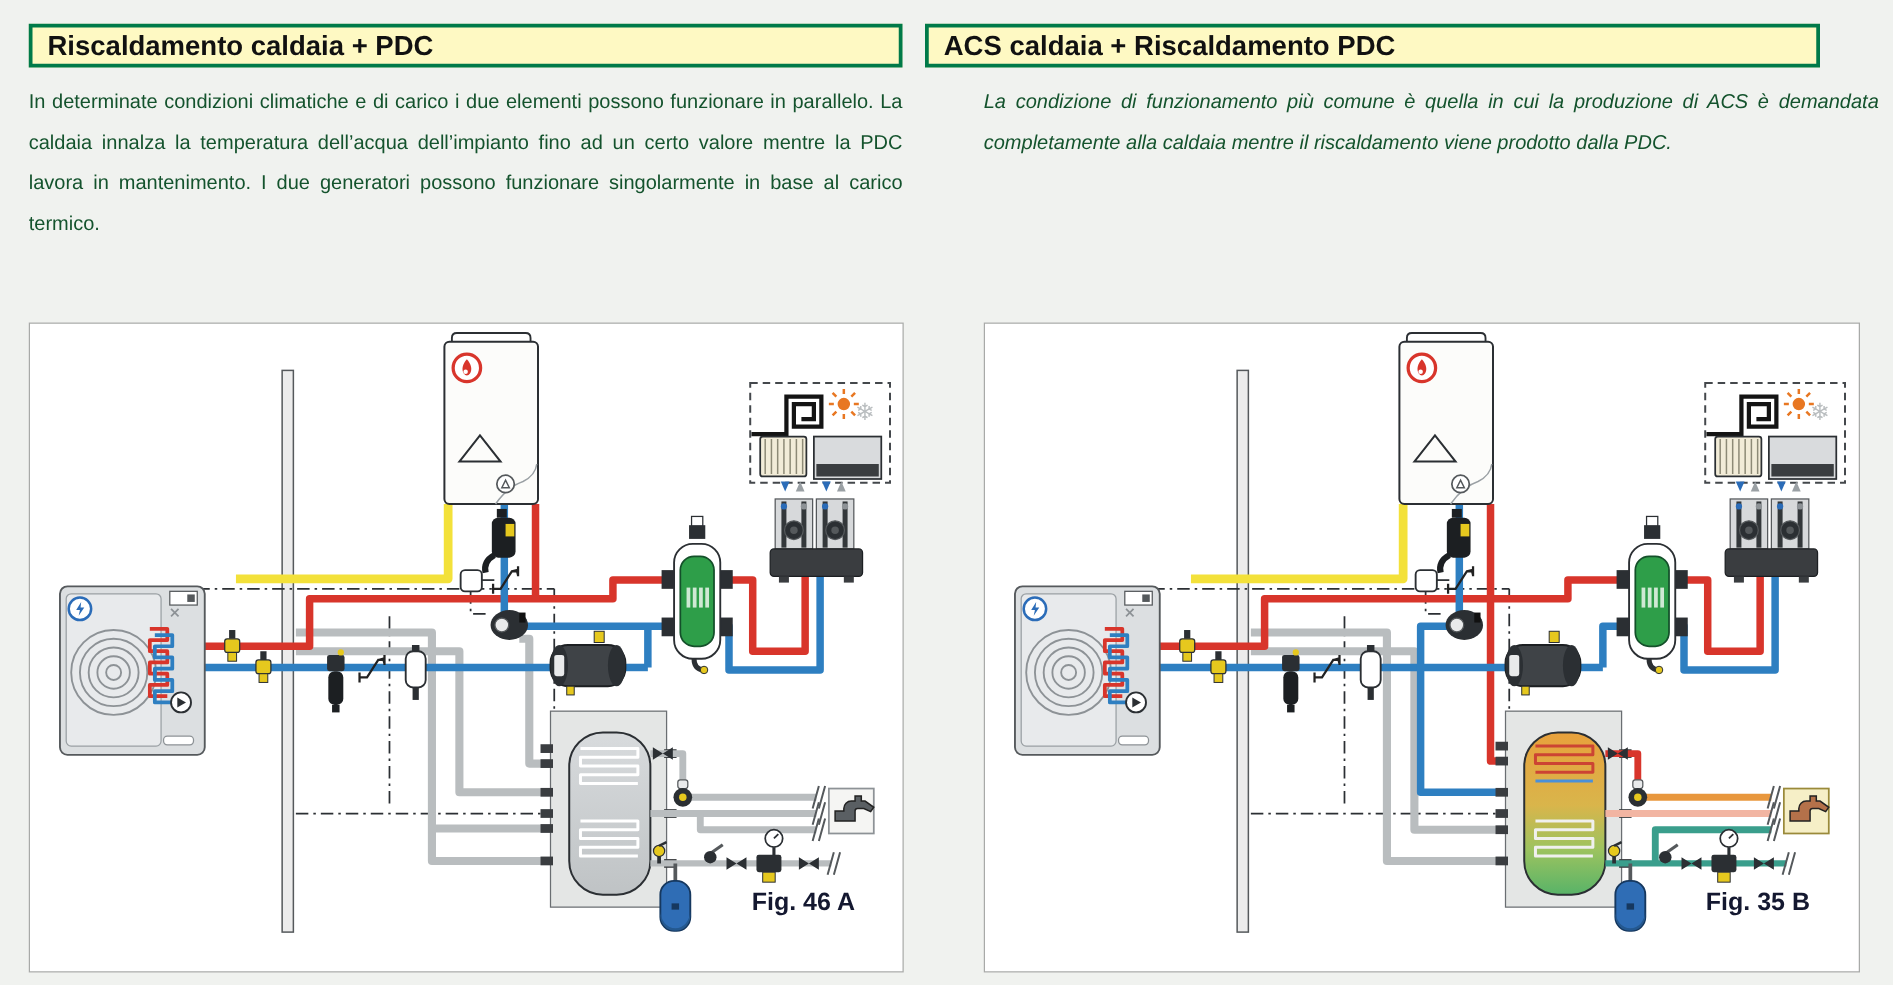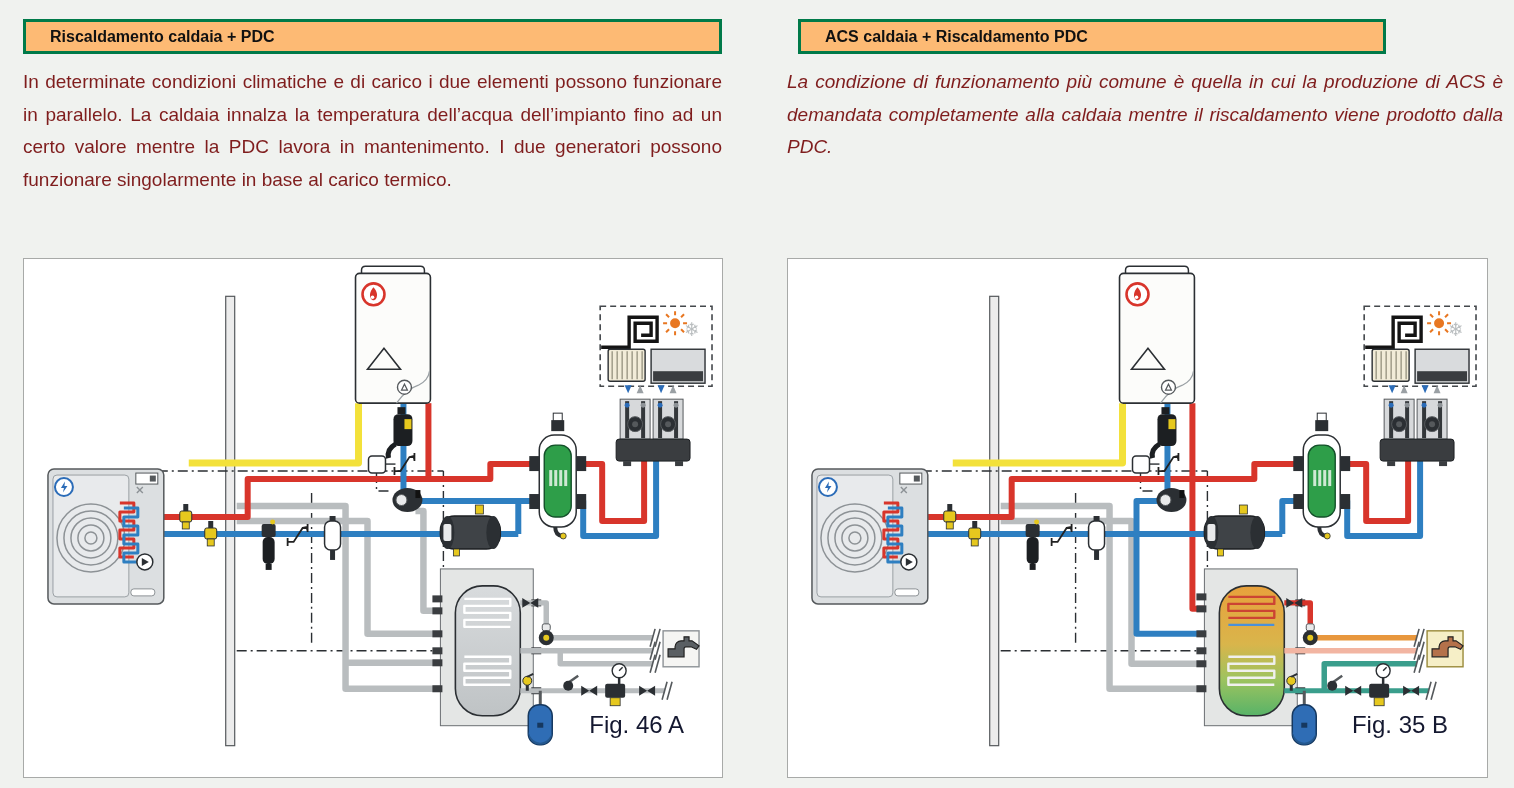--- a/index.html
+++ b/index.html
@@ -3,42 +3,42 @@
 <meta charset="utf-8">
 <style>
   html,body{margin:0;padding:0;}
   body{
     width:1514px;height:788px;position:relative;overflow:hidden;
     background:#f0f2ef;
     font-family:"Liberation Sans",sans-serif;
   }
   .hdr{
     position:absolute;top:19px;height:35px;box-sizing:border-box;
-    border:3px solid #007a49;background:#fdba74;
-    display:flex;align-items:center;padding-left:24px;
-    font-size:16px;font-weight:bold;color:#111;letter-spacing:0;
+    border:3px solid #007a49;background:#fef9c3;
+    display:flex;align-items:center;padding-left:12px;
+    font-size:22px;font-weight:bold;color:#111;letter-spacing:0;
   }
   #hdr-left{left:23px;width:699px;}
-  #hdr-right{left:798px;width:588px;}
+  #hdr-right{left:740px;width:716px;}
   .para{
     position:absolute;top:66px;
-    font-size:19px;line-height:32.5px;color:#7f1d1d;
+    font-size:16px;line-height:32.5px;color:#14532d;
     text-align:justify;
   }
   #para-left{left:23px;width:699px;}
   #para-right{left:787px;width:716px;font-style:italic;}
   .panel{
     position:absolute;top:258px;height:520px;box-sizing:border-box;
     background:#ffffff;border:1px solid #a8aaa8;
   }
   #panel-left{left:23px;width:700px;}
   #panel-right{left:787px;width:701px;}
   .fig{
     position:absolute;left:530px;top:452px;width:130px;text-align:right;
-    font-size:24px;font-weight:400;color:#141830;
+    font-size:20px;font-weight:700;color:#141830;
   }
   .dwrap{position:absolute;left:0;top:0;width:699px;height:518px;}
   svg text{font-family:"DejaVu Sans",sans-serif;}
 </style>
 </head>
 <body>
 
 <div class="hdr" id="hdr-left">
   <span>Riscaldamento caldaia + PDC</span>
 </div>

